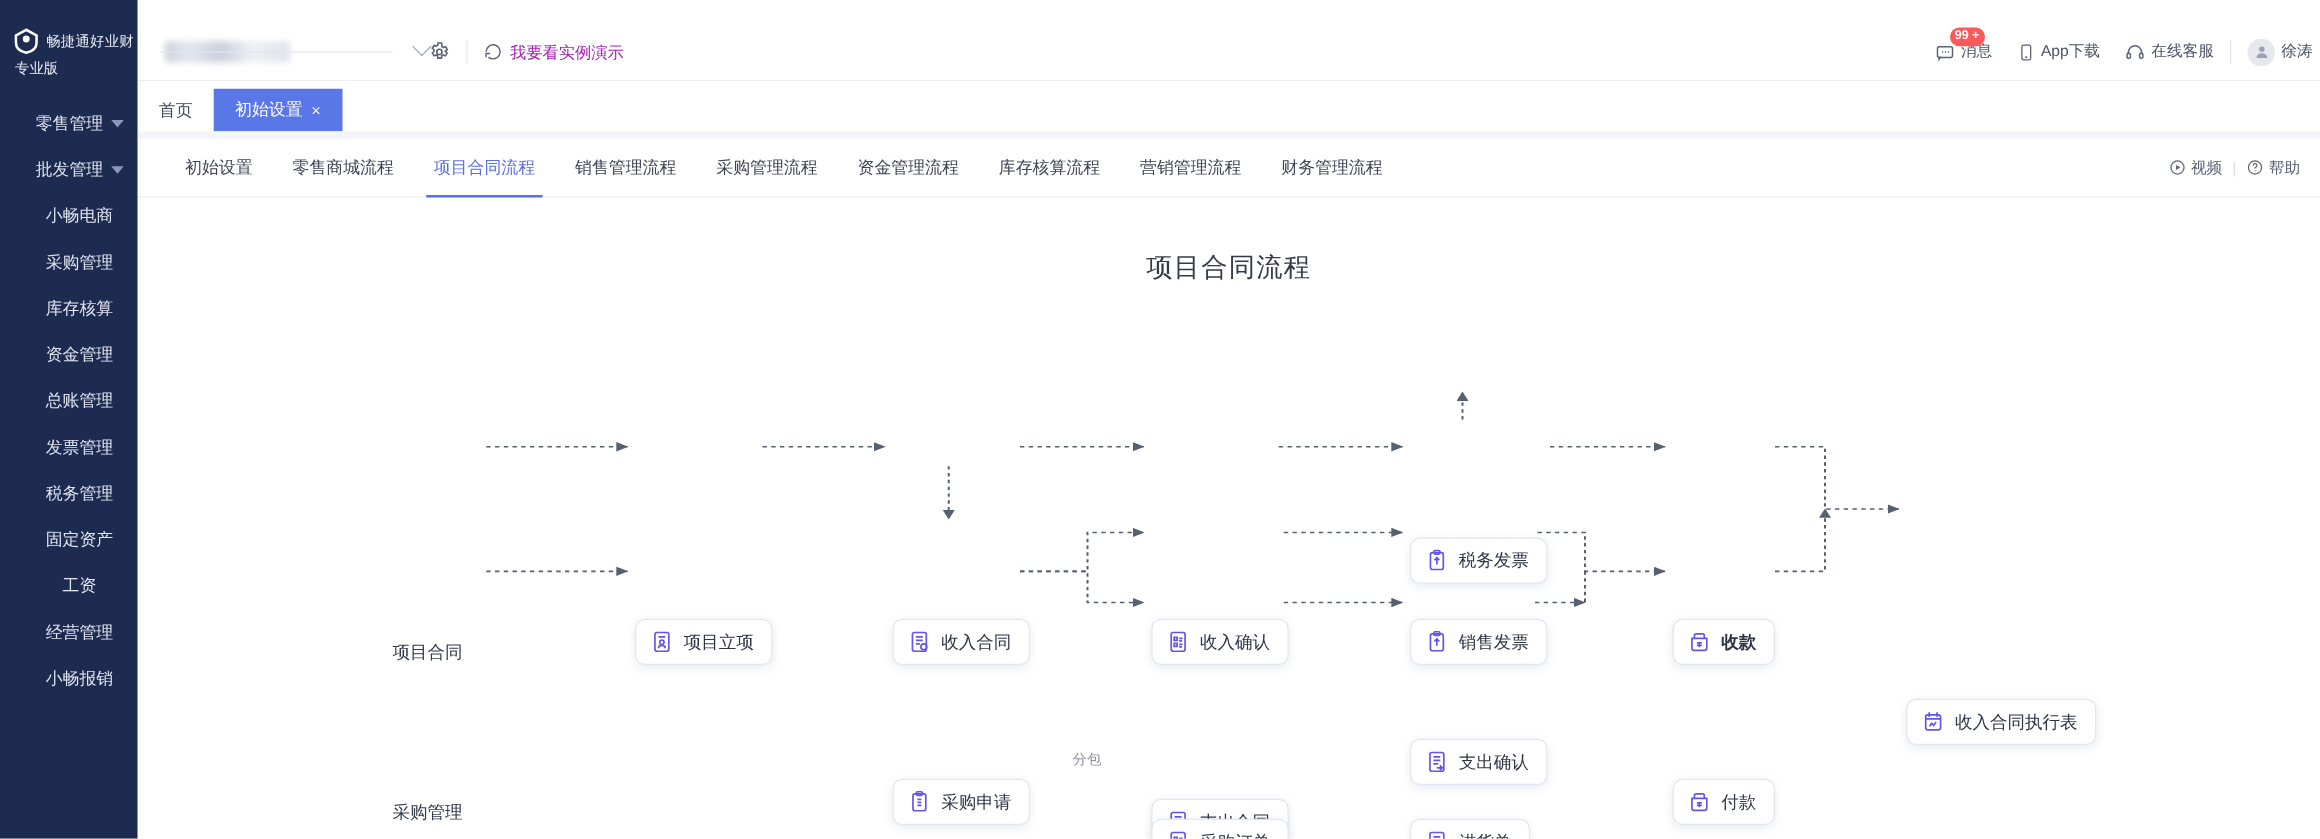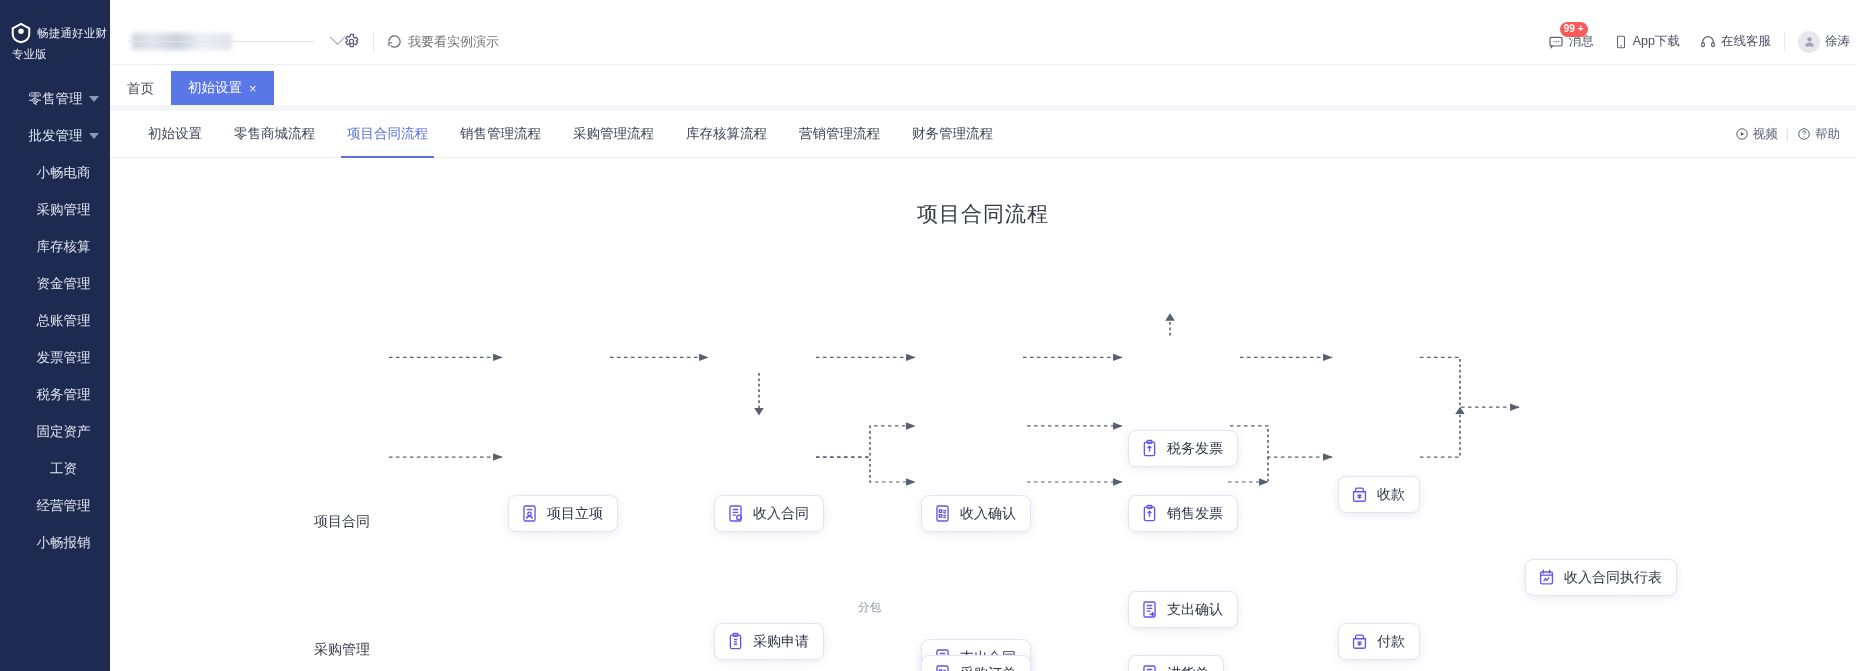--- a/index.html
+++ b/index.html
@@ -45,21 +45,21 @@
     background: linear-gradient(90deg,#cdd2dd 0%,#e3e6ee 20%,#c9cfdc 45%,#eef0f5 70%,#dfe3ec 100%);
     filter: blur(2.4px);
   }
   .org-underline {
     position: absolute; left: 128px; top: 41px; width: 186px; height: 1px; background: #e2e5ec;
   }
   .chev-down { width: 11px; height: 11px; border-right: 1.6px solid #9aa2b4;
                border-bottom: 1.6px solid #9aa2b4; transform: rotate(45deg) translate(-3px,-3px); }
   .icon-btn { display: flex; align-items: center; justify-content: center; cursor: pointer; }
   .divider-v { width: 1px; height: 19px; background: #e6e8ee; margin: 0 13px; }
-  .demo-link { display: flex; align-items: center; gap: 6px; font-size: 13px; color: #737373; cursor: pointer; }
+  .demo-link { display: flex; align-items: center; gap: 6px; font-size: 13px; color: #a21caf; cursor: pointer; }
   .topbar-right { margin-left: auto; display: flex; align-items: center; padding-right: 6px; }
   .tr-item { display: flex; align-items: center; gap: 5px; font-size: 12.5px;
              color: #4a5164; margin-left: 20px; cursor: pointer; position: relative; }
   .badge {
     position: absolute; left: 12px; top: -11px; background: #fa5a5a; color: #fff;
     font-size: 10px; line-height: 14px; height: 15px; padding: 0 4px;
     border-radius: 8px; font-weight: bold; white-space: nowrap;
   }
   .avatar { width: 22px; height: 22px; border-radius: 50%; background: #e6e8ee;
             display: flex; align-items: center; justify-content: center; }
@@ -263,20 +263,21 @@
   <div class="content-wrap">
     <div class="panel">
 
       <div class="proctabs">
         <div id="proctabs" style="display:flex;align-items:center">
             <div class="proctab">初始设置</div>
             <div class="proctab">零售商城流程</div>
             <div class="proctab active">项目合同流程</div>
             <div class="proctab">销售管理流程</div>
             <div class="proctab">采购管理流程</div>
+            <div class="proctab">资金管理流程</div>
             <div class="proctab">库存核算流程</div>
             <div class="proctab">营销管理流程</div>
             <div class="proctab">财务管理流程</div>
           </div>
         <div class="proctabs-right">
           <div class="pr-item">
             <svg width="14" height="14" viewBox="0 0 24 24" fill="none" stroke="#5b6275" stroke-width="1.7">
               <circle cx="12" cy="12" r="9"></circle>
                 <path d="M10 8.5l6 3.5-6 3.5z" fill="#5b6275" stroke="none"></path>
             </svg>
@@ -368,21 +369,21 @@
               <span>税务发票</span>
             </div>
             <div class="node" style="left: 1018px; top: 337px;">
               <svg width="19" height="19" viewBox="0 0 22 24">
                 <rect x="4.5" y="4" width="13" height="17" rx="2" fill="none" stroke="#6355e8" stroke-width="1.7"></rect>
                 <rect x="8" y="1.8" width="6" height="3.6" rx="1" fill="none" stroke="#6355e8" stroke-width="1.7"></rect>
                 <path d="M11 16V9M8.5 11.5L11 9l2.5 2.5" fill="none" stroke="#6355e8" stroke-width="1.7"></path>
               </svg>
               <span>销售发票</span>
             </div>
-            <div class="node" style="left: 1228px; top: 318px;">
+            <div class="node" style="left: 1228px; top: 337px; font-weight: bold;">
               <svg width="19" height="19" viewBox="0 0 22 24">
                 <path d="M3.5 8.5h15v10a2 2 0 0 1-2 2h-11a2 2 0 0 1-2-2z" fill="none" stroke="#6355e8" stroke-width="1.7"></path>
                 <path d="M6 8.5V6a2 2 0 0 1 2-2h6a2 2 0 0 1 2 2v2.5" fill="none" stroke="#6355e8" stroke-width="1.7"></path>
                 <path d="M8.5 13h5M8.5 15.5h5M11 12.5v5" fill="none" stroke="#6355e8" stroke-width="1.7"></path>
               </svg>
               <span>收款</span>
             </div>
             <div class="node" style="left: 1415px; top: 401px;">
               <svg width="19" height="19" viewBox="0 0 22 24">
                 <rect x="3.5" y="5" width="15" height="15" rx="2" fill="none" stroke="#6355e8" stroke-width="1.7"></rect>

